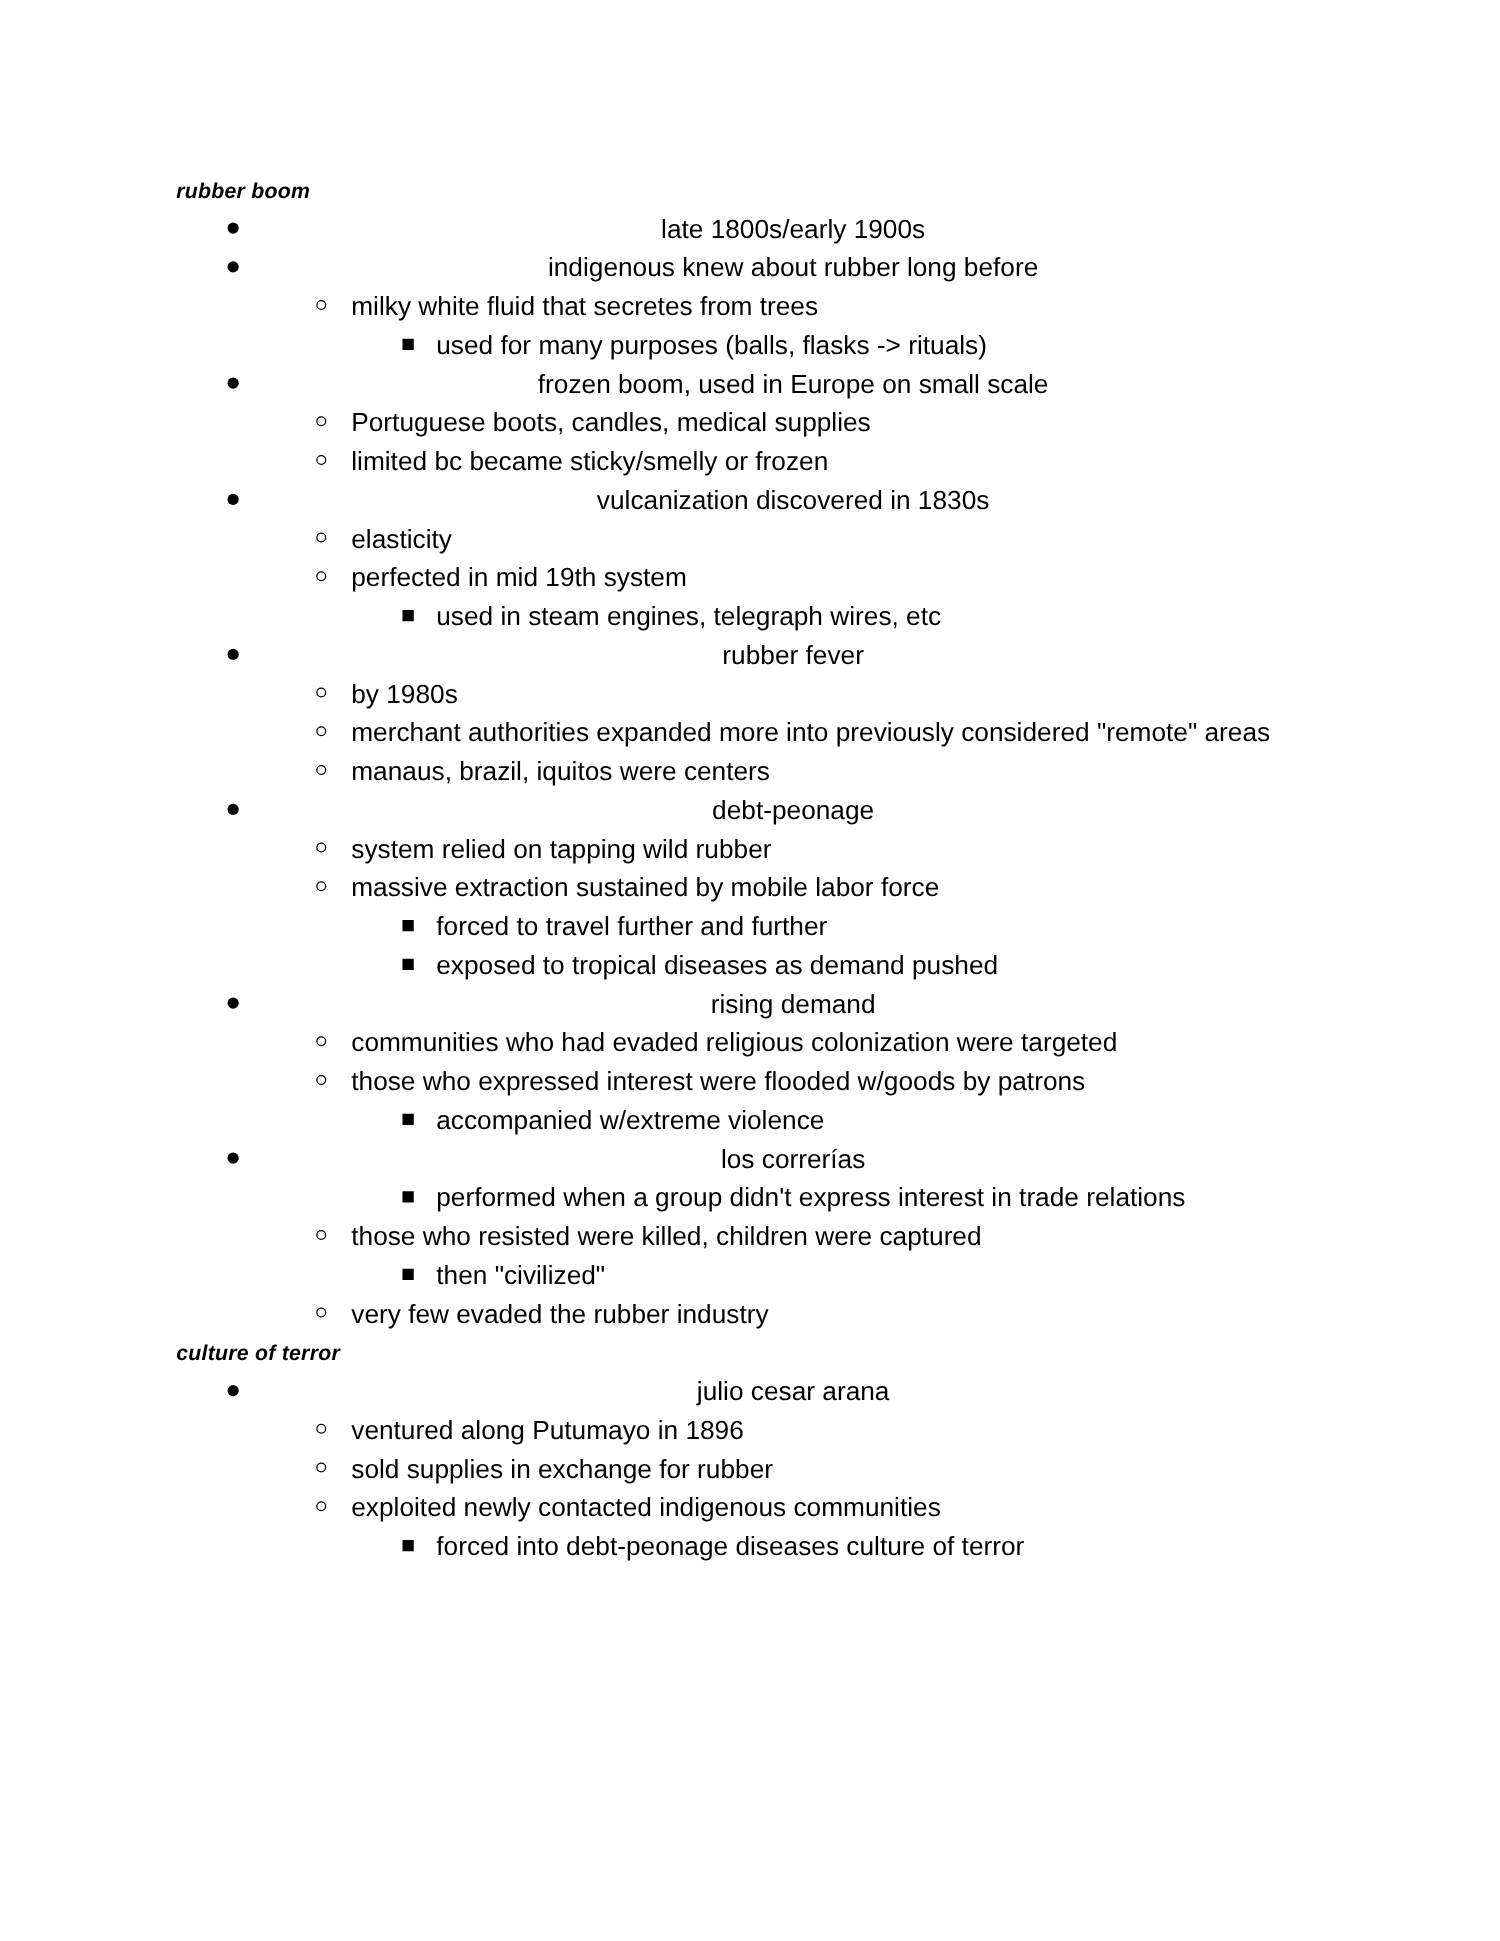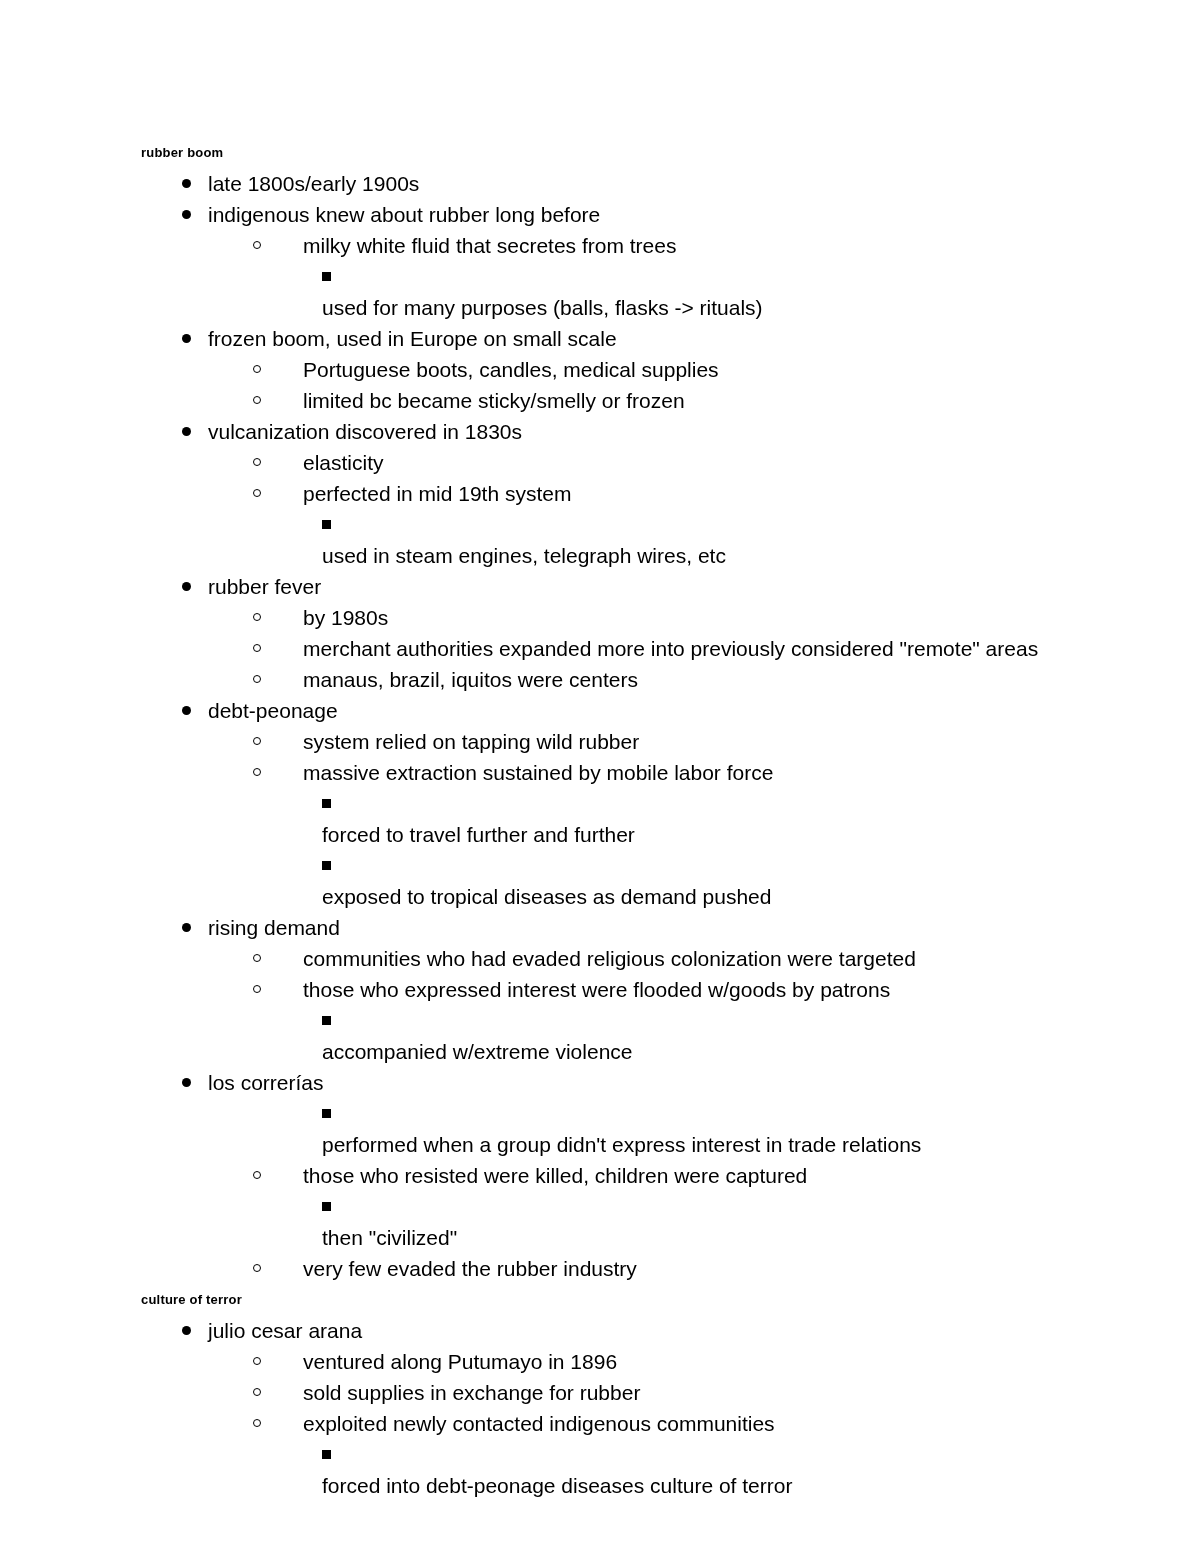--- a/index.html
+++ b/index.html
@@ -20,26 +20,27 @@
     height: 1553px;
     background: #ffffff;
     box-sizing: border-box;
     padding: 137px 135px 0 141px;
   }
   .doc {
     width: 920px;
   }
   
   .heading {
-    font-size: 13px;
+    font-size: 17px;
     font-weight: bold;
     line-height: 31px;
     letter-spacing: 0.2px;
     margin: 0 0 0 0;
     white-space: nowrap;
+    font-style: italic;
   }
   .heading.spaced {
     margin-top: 0px;
   }
   
   .row {
     display: flex;
     align-items: flex-start;
     line-height: 31px;
     font-size: 21px;
@@ -50,48 +51,48 @@
     text-align: left;
     line-height: 31px;
     font-size: 21px;
   }
   .txt {
     flex: 1 1 auto;
     line-height: 31px;
     font-size: 21px;
   }
   
-  .lv1 { padding-left: 41px; }
+  .lv1 { padding-left: 41px; text-align: center; }
   .lv1 > .bullet { width: 26px; }
   .lv1 > .bullet .glyph {
     display: inline-block;
     width: 9px;
     height: 9px;
     background: #000;
     border-radius: 50%;
     vertical-align: middle;
     position: relative;
     top: -2px;
   }
   
-  .lv2 { padding-left: 112px; gap: 22px; }
+  .lv2 { padding-left: 112px; }
   .lv2 > .bullet { width: 28px; }
   .lv2 > .bullet .glyph {
     display: inline-block;
     width: 8px;
     height: 8px;
     border: 1.6px solid #000;
     border-radius: 50%;
     box-sizing: border-box;
     vertical-align: middle;
     position: relative;
     top: -2px;
   }
   
-  .lv3 { padding-left: 181px; flex-direction: column; }
+  .lv3 { padding-left: 181px; }
   .lv3 > .bullet { width: 27px; }
   .lv3 > .bullet .glyph {
     display: inline-block;
     width: 9px;
     height: 9px;
     background: #000;
     vertical-align: middle;
     position: relative;
     top: -2px;
   }

